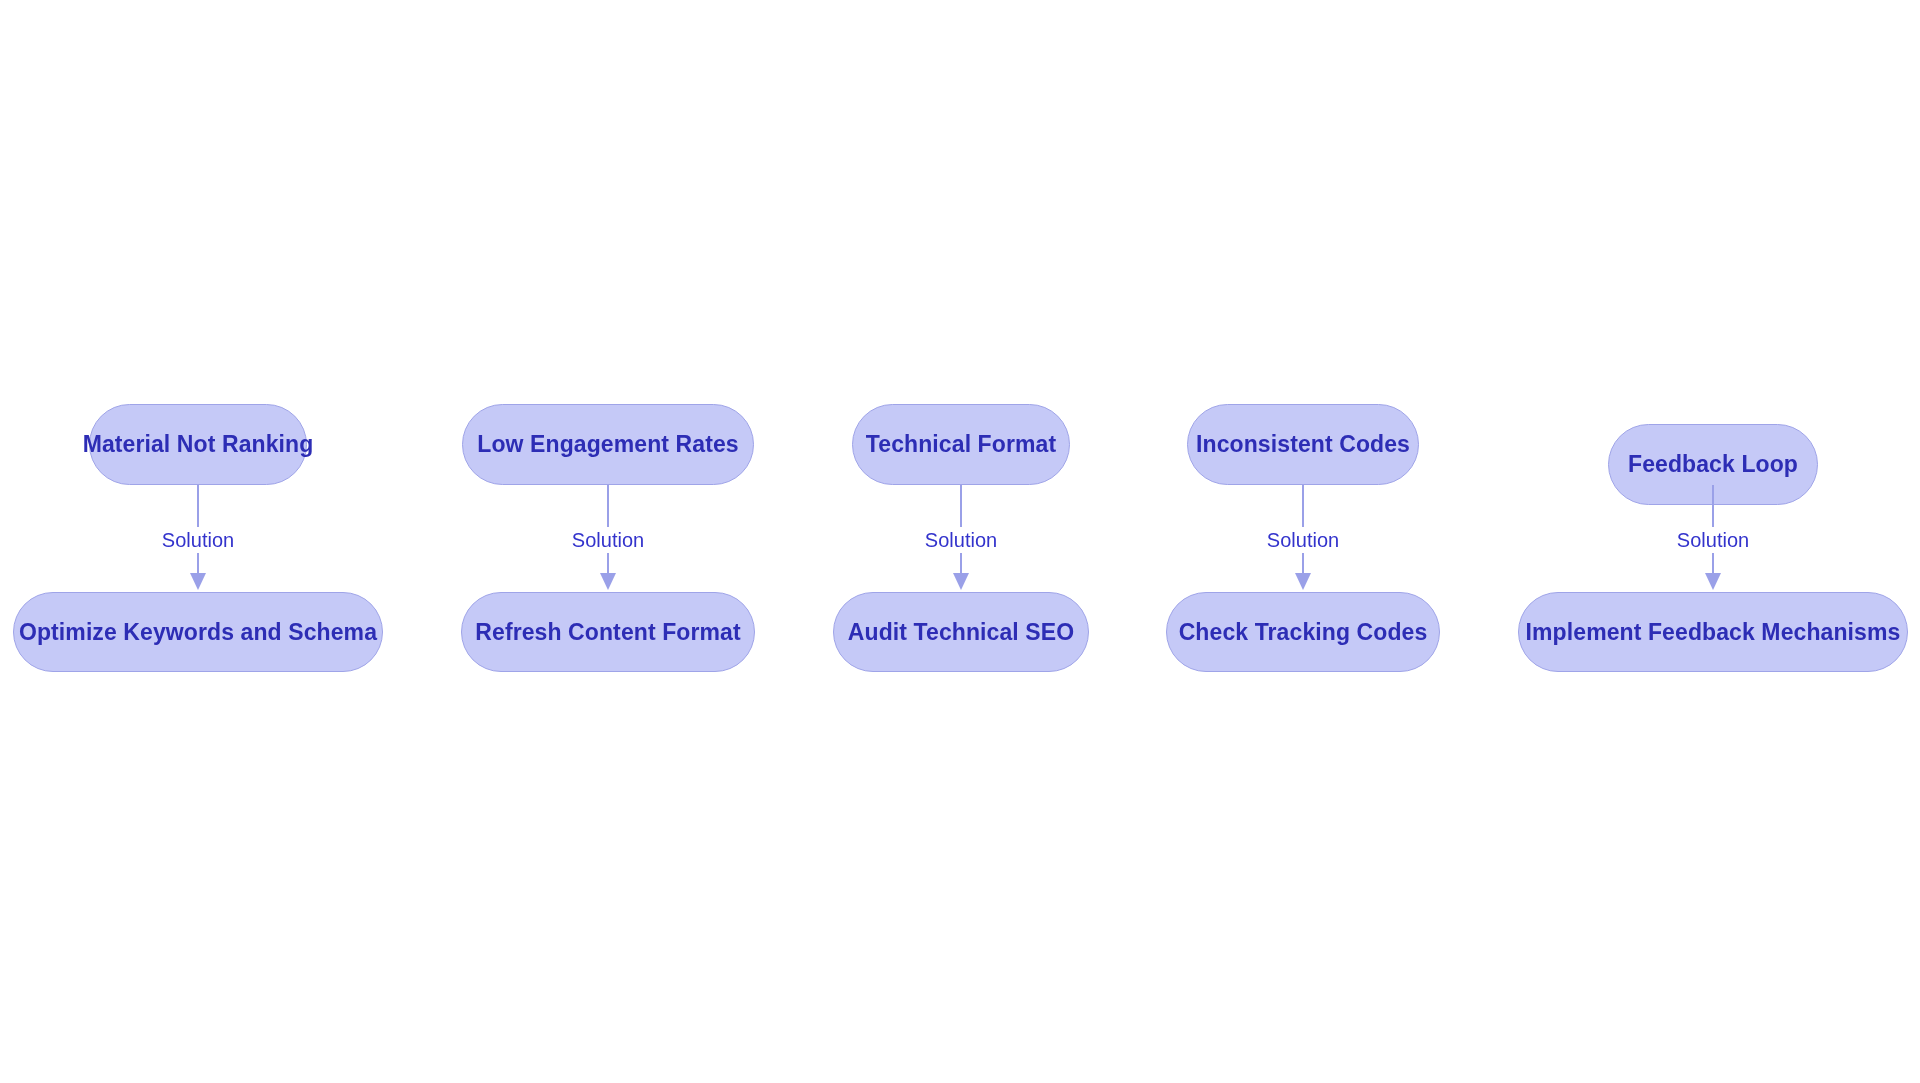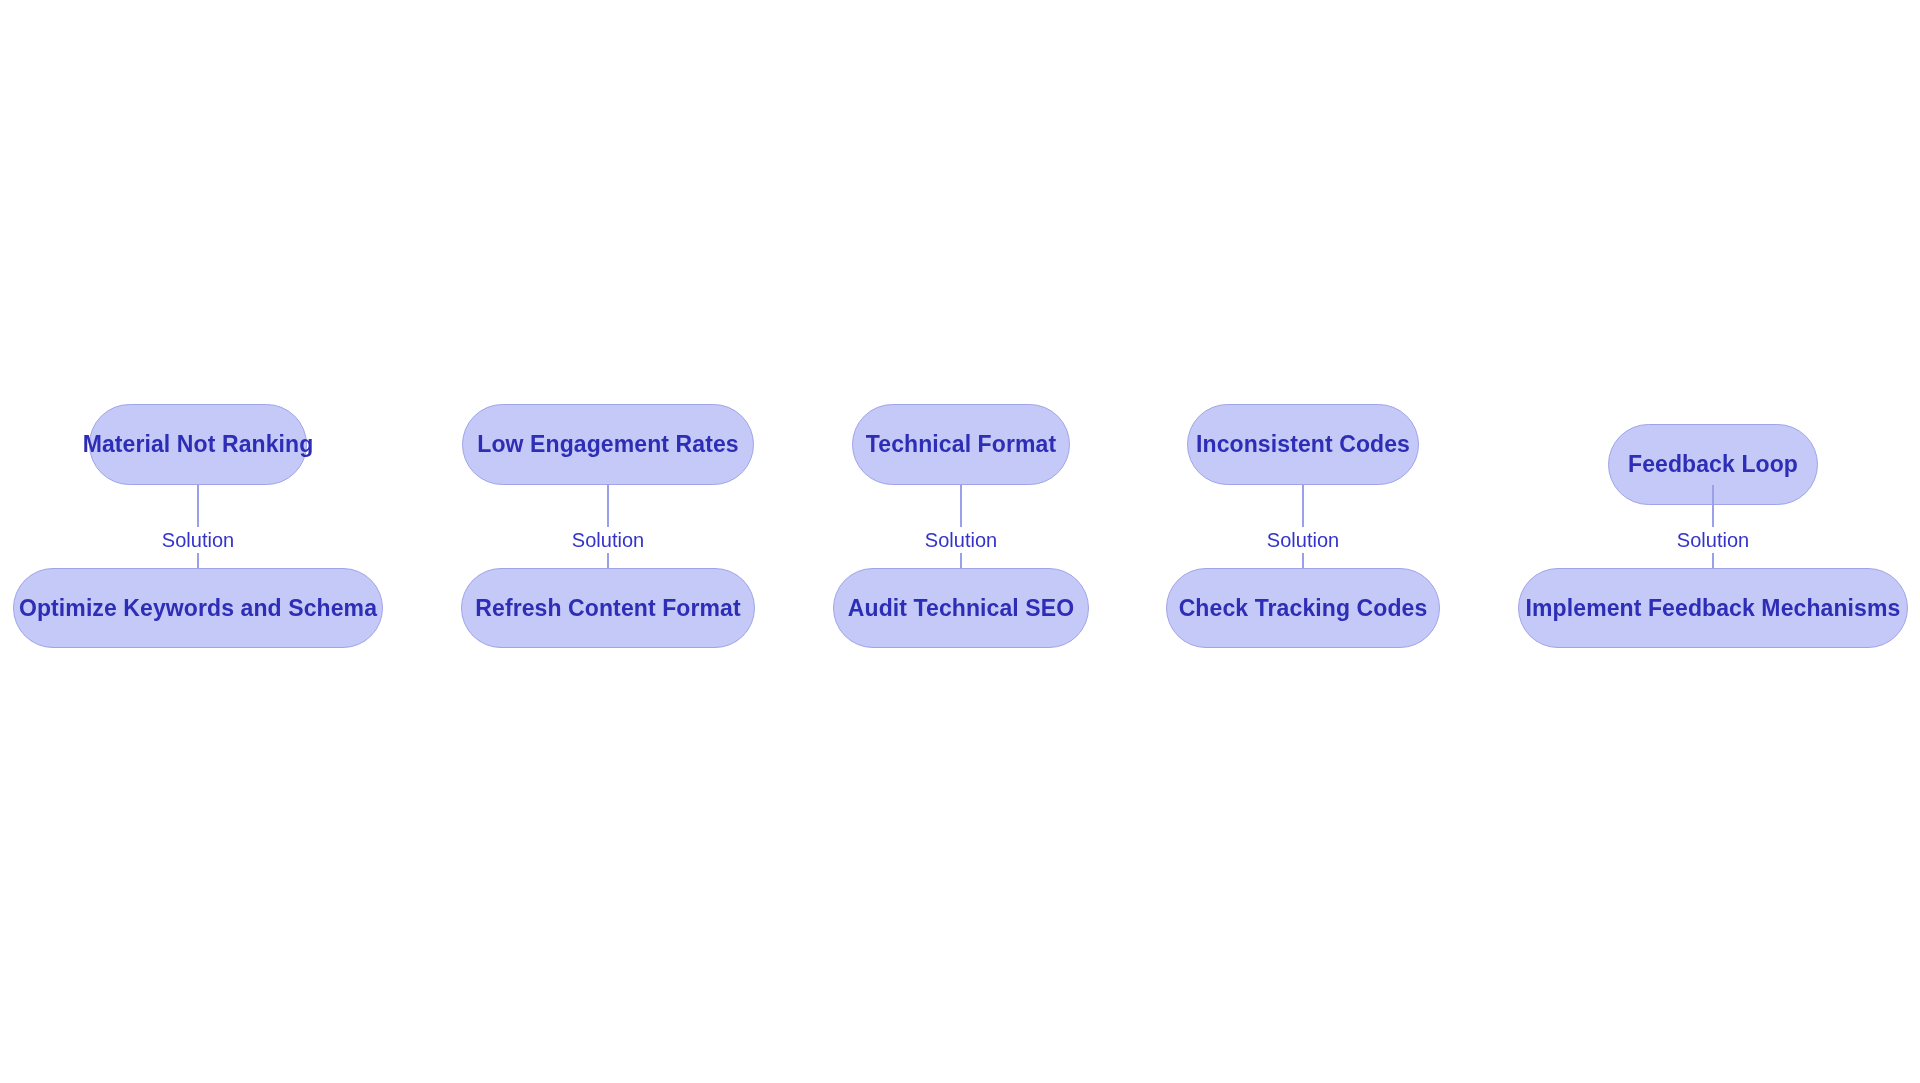--- a/index.html
+++ b/index.html
@@ -41,21 +41,21 @@
     white-space: nowrap;
     padding: 0 26px;
   }
 
   .node-problem {
     top: 404px;
     height: 81px;
   }
 
   .node-solution {
-    top: 568px;
+    top: 592px;
     height: 80px;
   }
 
   .node-label {
     color: #2d2db5;
     font-size: 23px;
     line-height: 1;
     letter-spacing: 0.1px;
     font-weight: 700;
   }

